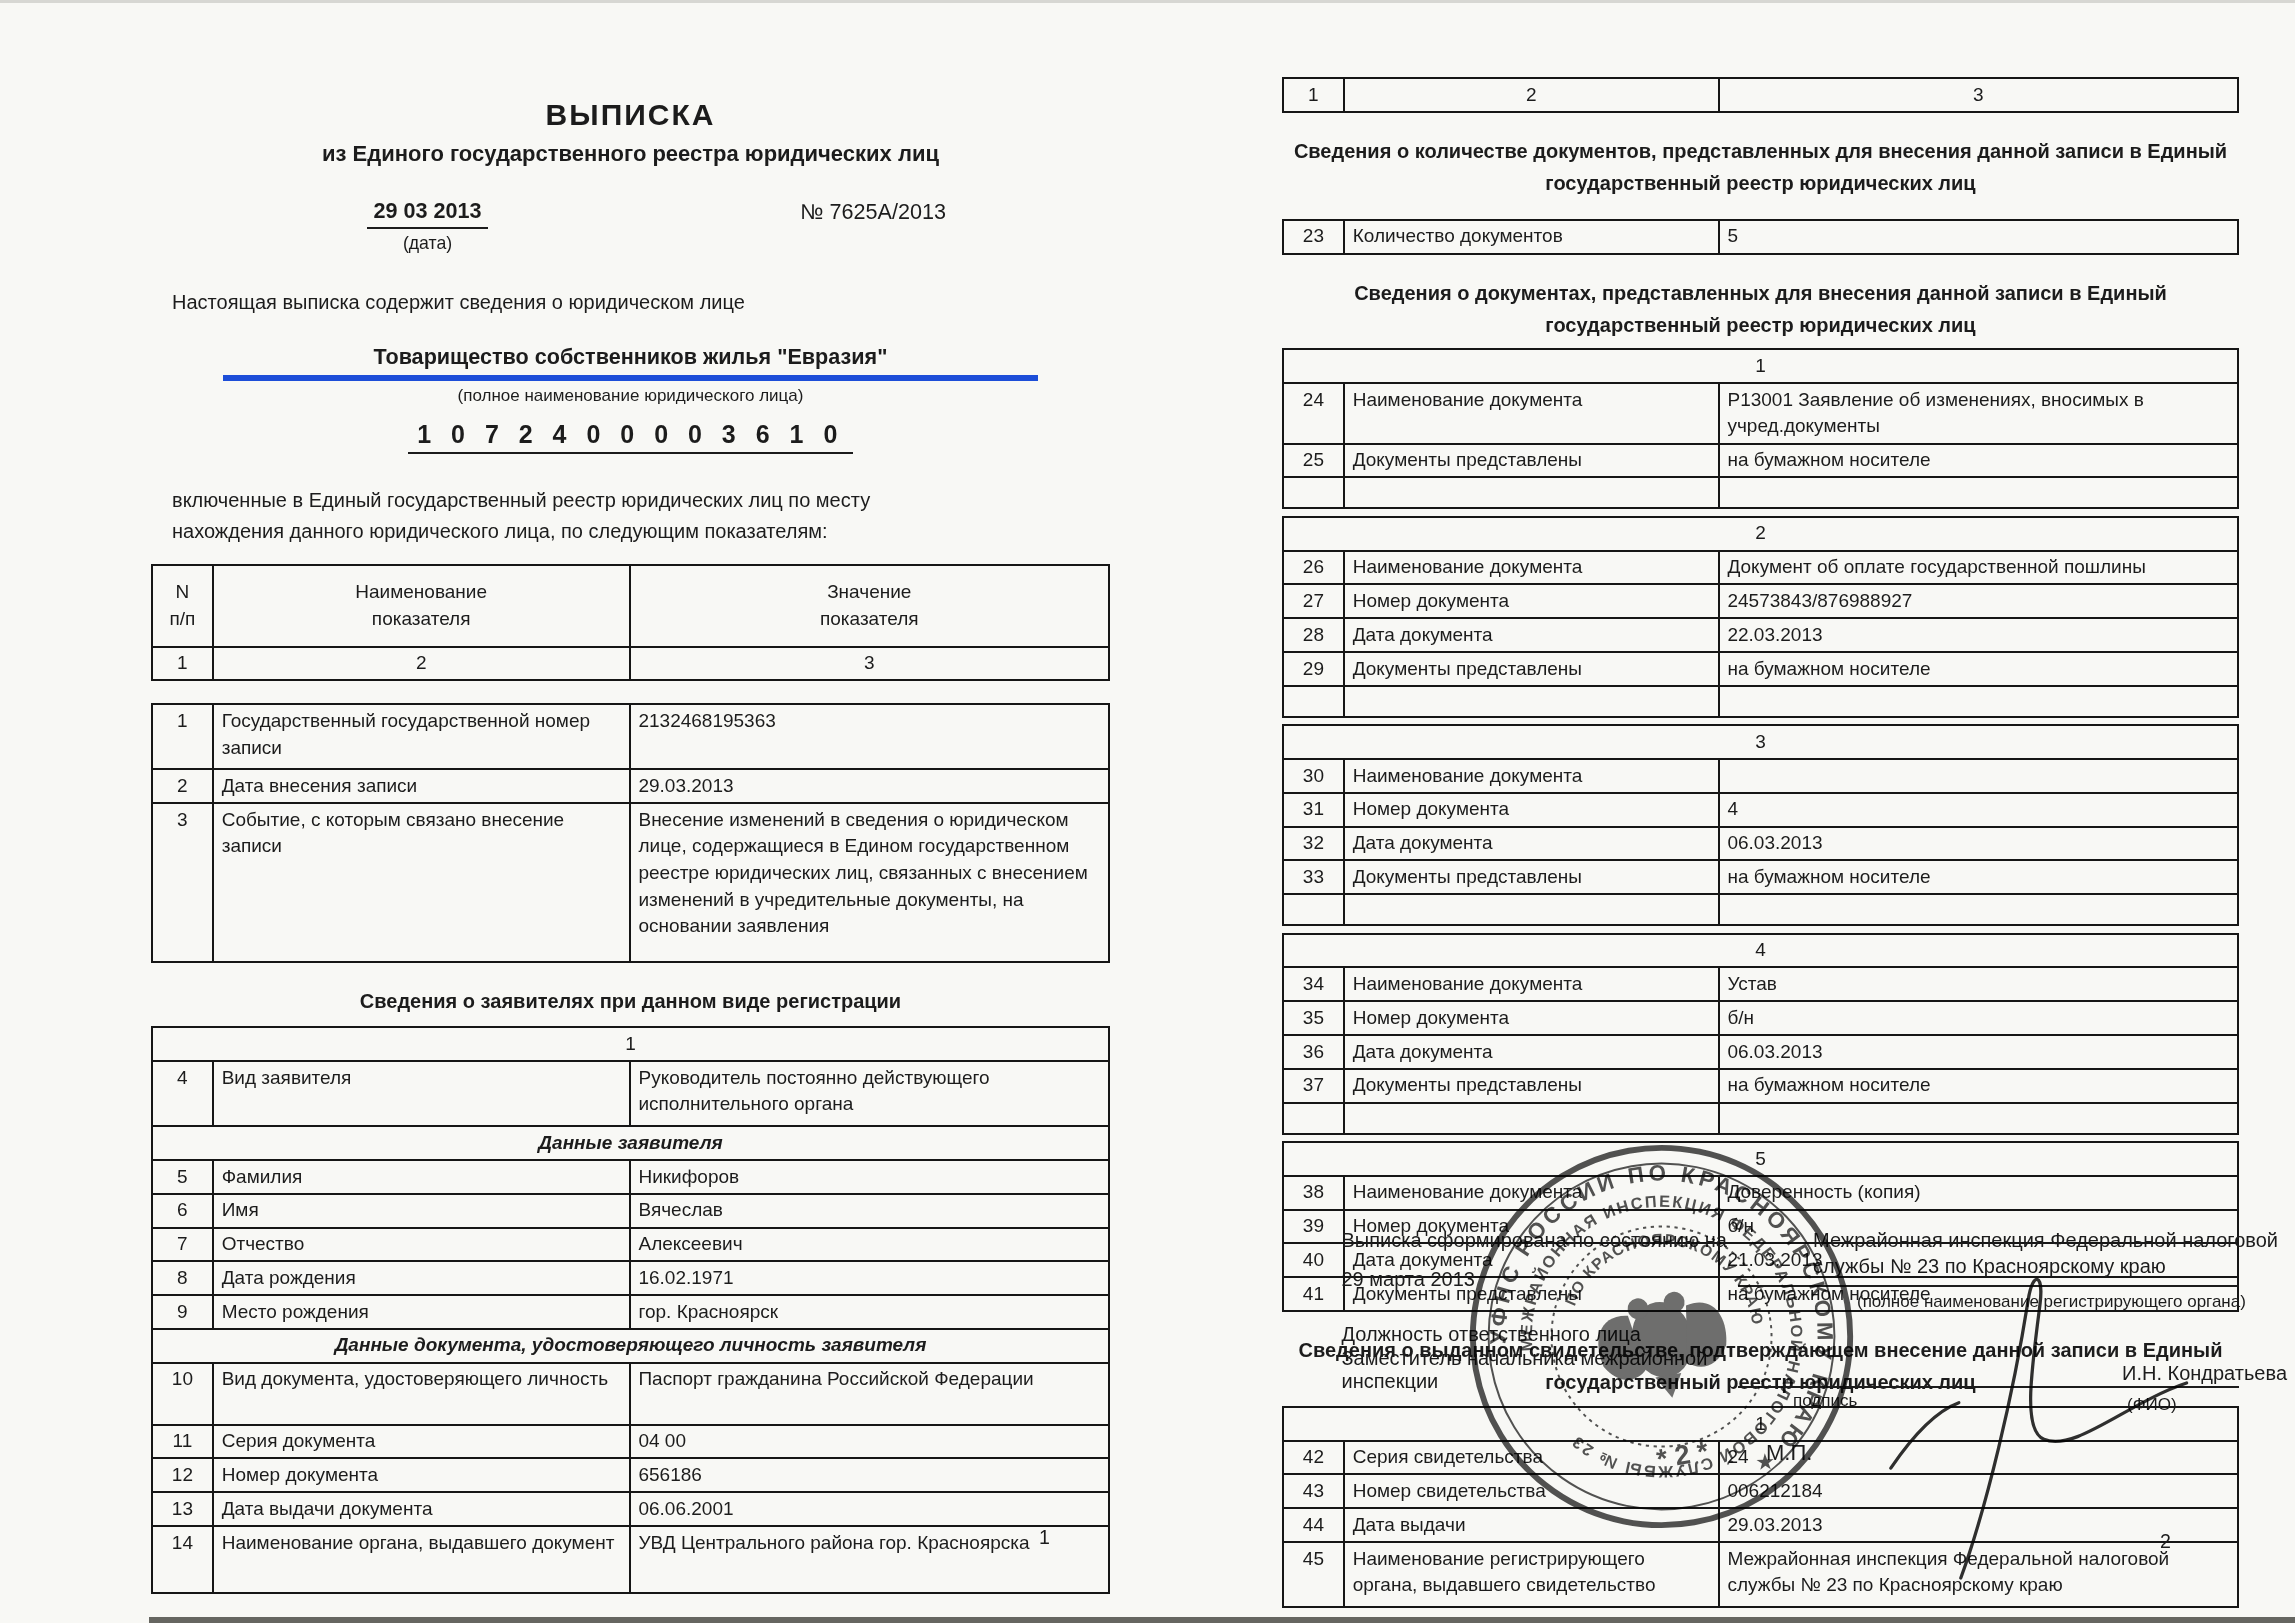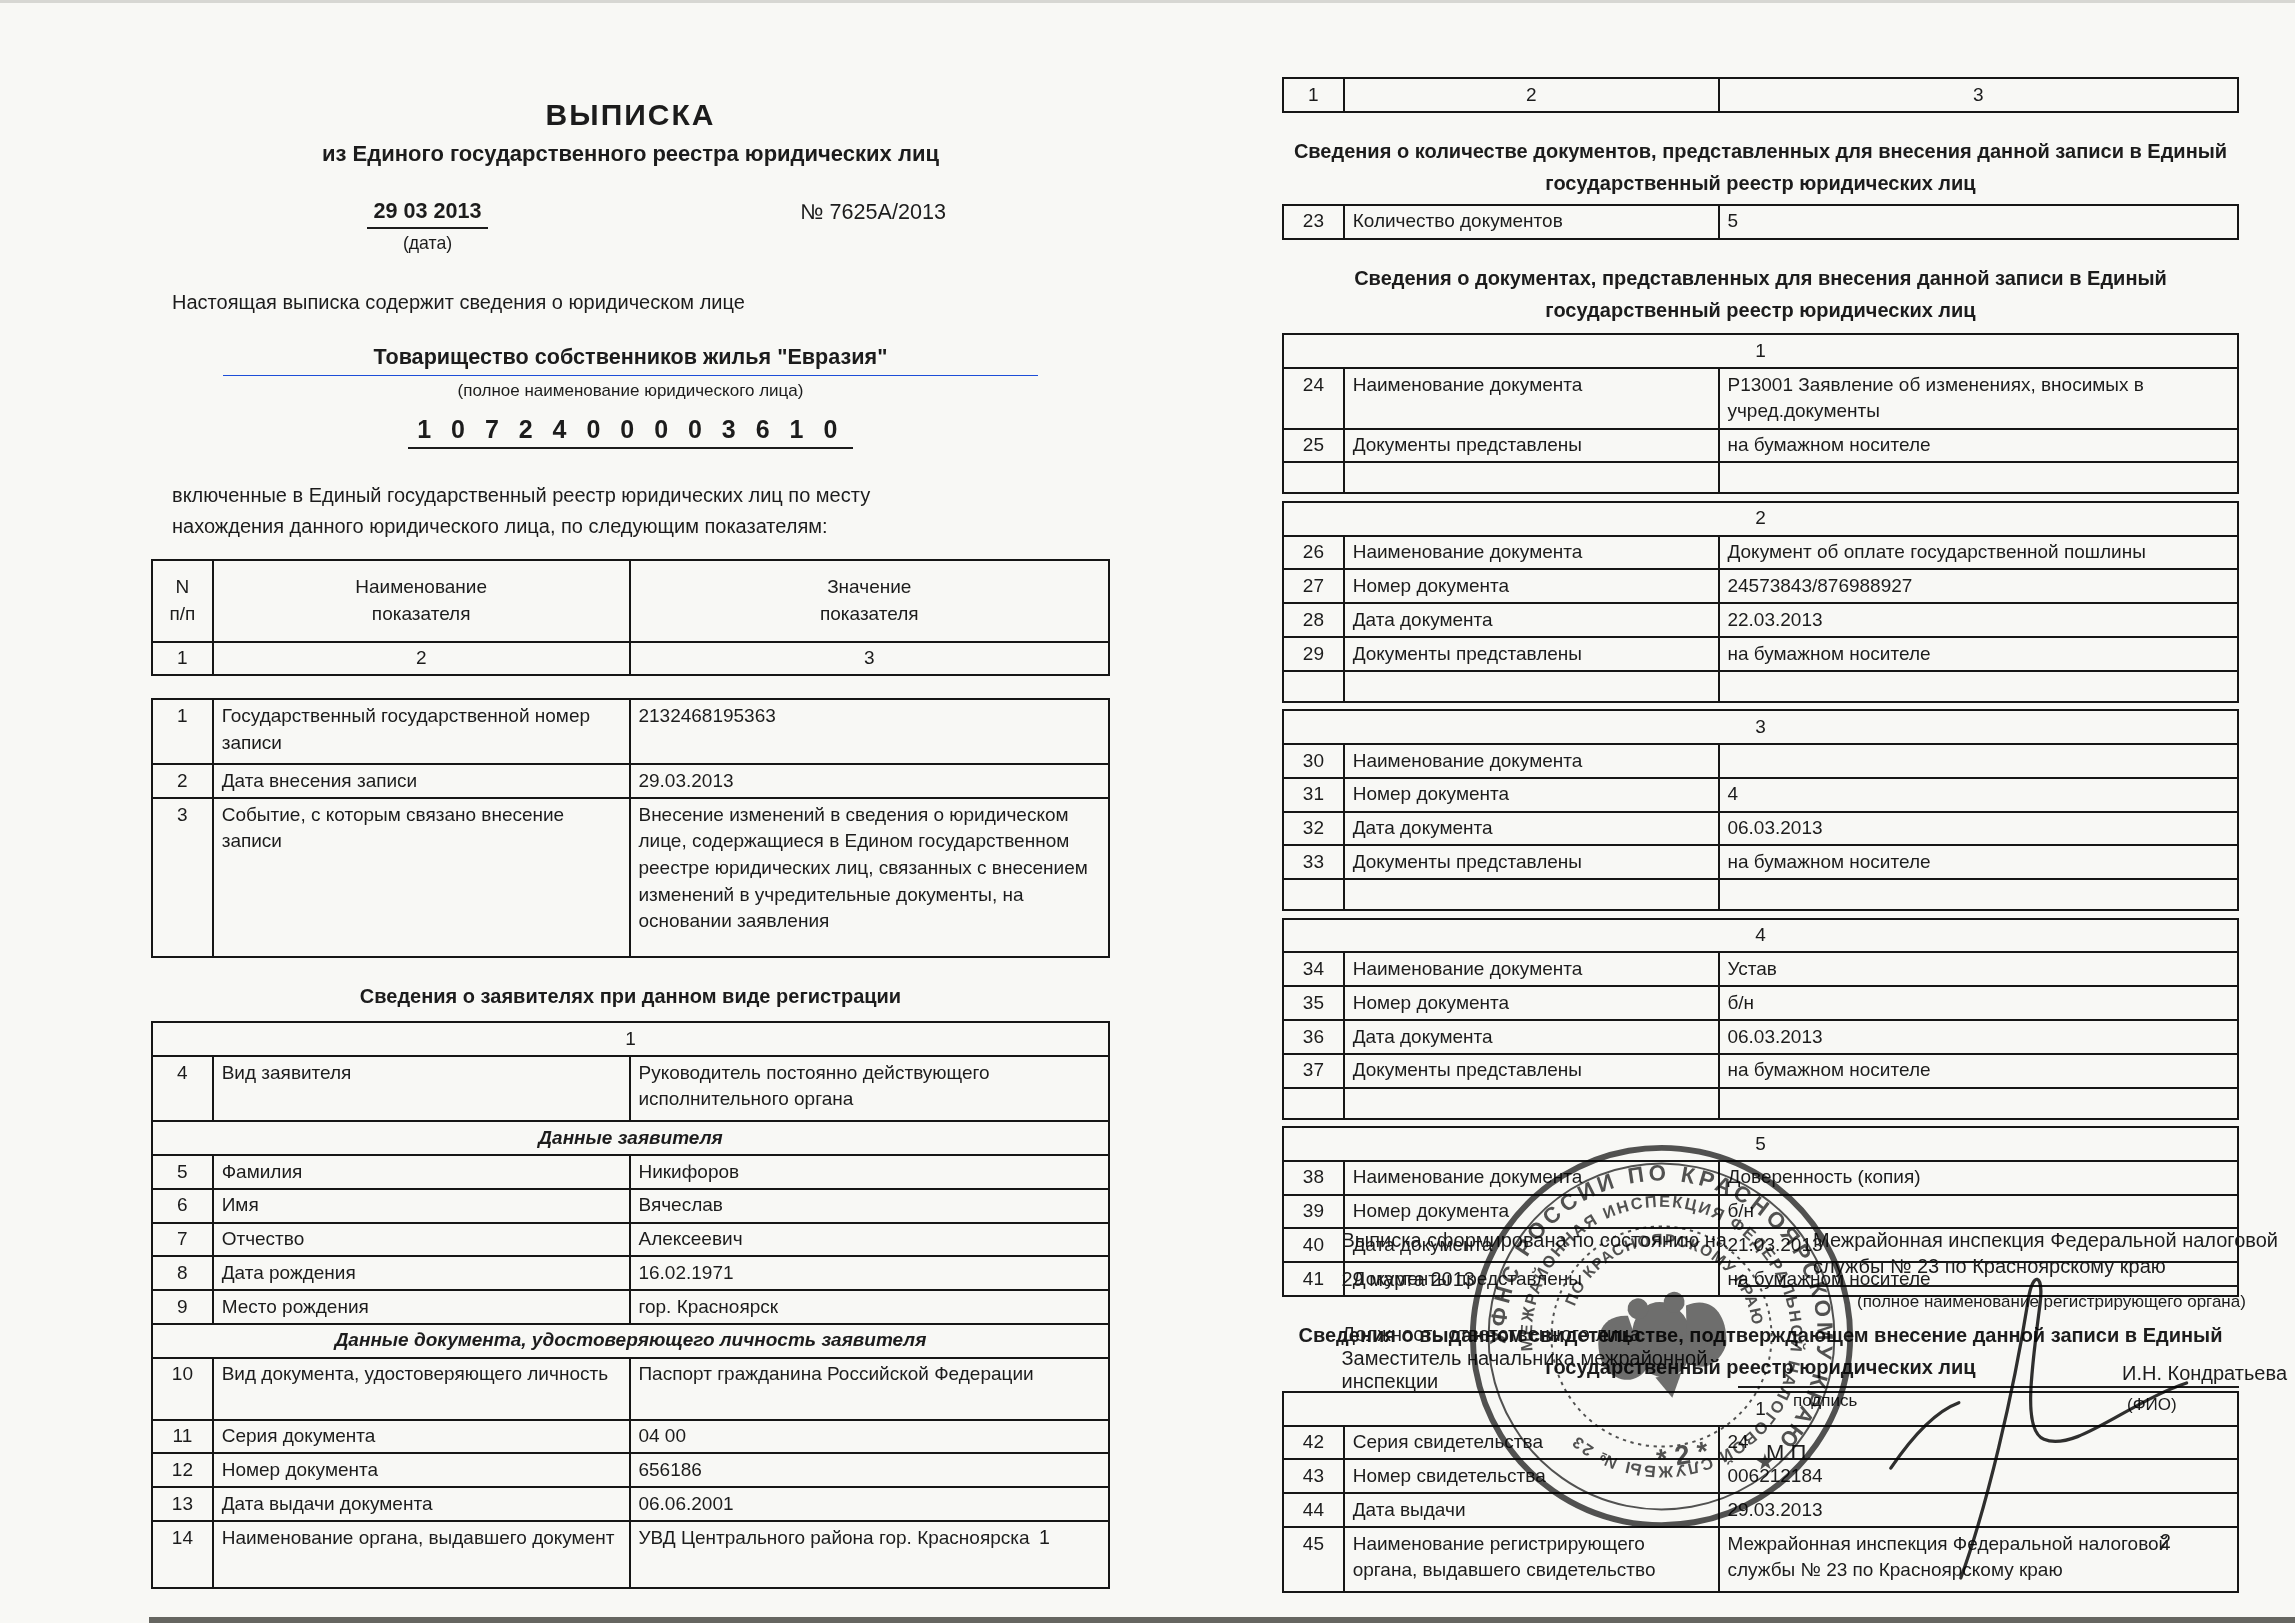--- a/index.html
+++ b/index.html
@@ -11,21 +11,21 @@
   .p1{left:151px;top:98px;width:959px;}
   .p2{left:1282px;top:77px;width:957px;}
   .doc-title{font-size:30px;font-weight:bold;text-align:center;letter-spacing:2px;}
   .doc-subtitle{font-size:22px;font-weight:bold;text-align:center;margin-top:9.2px;}
   .daterow{display:flex;margin-top:31px;}
   .date-box{margin-left:216px;text-align:center;}
   .date-val{font-size:21.6px;font-weight:bold;border-bottom:2px solid #1c1c1c;padding:0 6.5px 2.6px 6.5px;}
   .date-lab{font-size:17.7px;margin-top:3.9px;}
   .doc-no{margin-left:auto;margin-right:164px;font-size:21.6px;padding-top:1.3px;}
   .intro{font-size:20px;margin:37px 0 0 21px;}
-  .orgline{margin:30px 72px 0 72px;text-align:center;border-bottom:1px solid #1d4ed8;padding-bottom:5.2px;}
+  .orgline{margin:30px 72px 0 72px;text-align:center;border-bottom:6px solid #1d4ed8;padding-bottom:5.2px;}
   .org-name{font-size:21.6px;font-weight:bold;}
   .small-cap{font-size:17px;text-align:center;margin-top:5.2px;}
   .ogrn-wrap{text-align:center;margin-top:14px;}
   .ogrn{display:inline-block;font-size:25px;font-weight:bold;letter-spacing:6.5px;border-bottom:2.6px solid #1c1c1c;padding:0 9.2px 2.6px 9.2px;}
   .included{font-size:20px;margin:31px 0 0 21px;width:733px;line-height:1.55;}
   .tbl{border:2px solid #161616;margin-top:17px;background:transparent;}
   .tr{display:flex;border-top:2px solid #161616;min-height:29px;align-items:stretch;}
   .tr:first-child{border-top:none;}
   .cell{font-size:19px;line-height:1.4;padding:2.6px 7.9px;}
   .c-num{width:43px;flex:0 0 auto;border-right:2px solid #161616;text-align:center;}
@@ -182,21 +182,21 @@
   <div class="page p2">
     <div class="tbl mini" style="margin-top:0">
       <div class="tr">
         <div class="cell c-num hc">1</div>
         <div class="cell c-lab hc">2</div>
         <div class="cell c-val hc">3</div>
       </div>
     </div>
 
     <div class="sec-title">Сведения о количестве документов, представленных для внесения данной записи в Единый государственный реестр юридических лиц</div>
-    <div class="tbl" style="margin-top:5px">
+    <div class="tbl" style="margin-top:20px">
         <div class="tr t-row">
           <div class="cell c-num">23</div>
           <div class="cell c-lab">Количество документов</div>
           <div class="cell c-val">5</div>
         </div>
       </div>
 
     <div class="sec-title">Сведения о документах, представленных для внесения данной записи в Единый государственный реестр юридических лиц</div>
     <div class="tbl" style="margin-top:7.9px">
         <div class="tr t-group">

